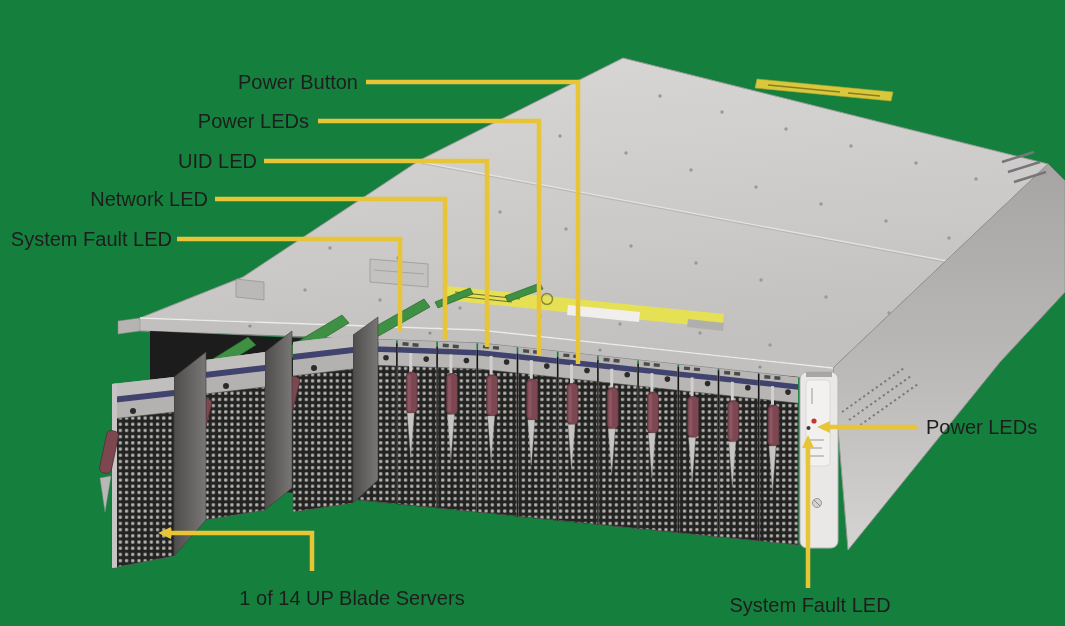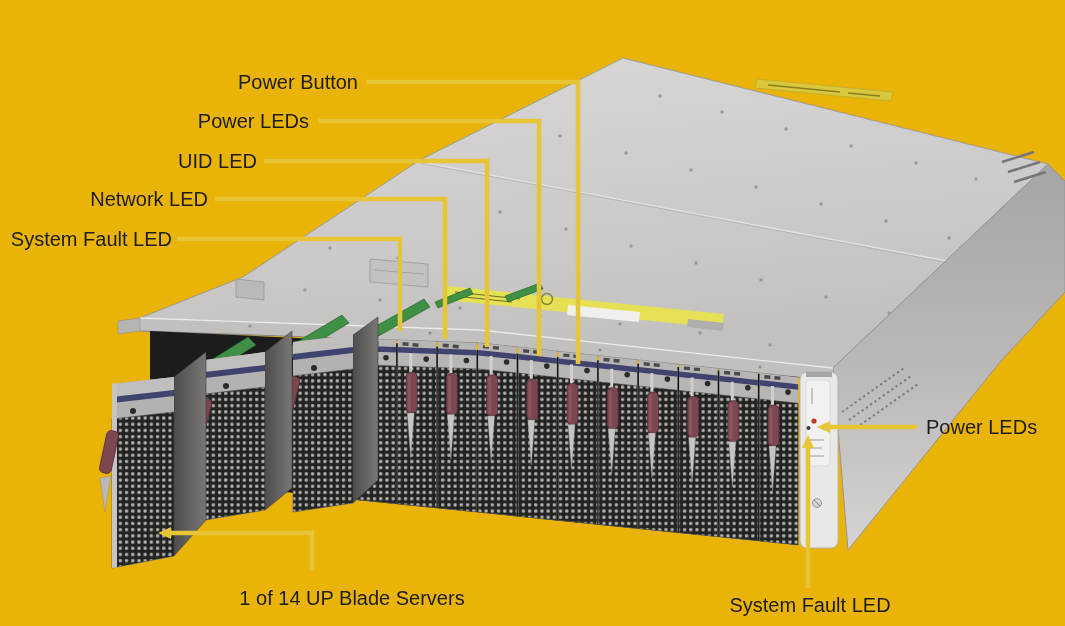--- a/index.html
+++ b/index.html
@@ -1,16 +1,16 @@
 <!DOCTYPE html>
 <html><head>
 <meta charset="utf-8">
 <style>
   html,body{margin:0;padding:0;background:#ffffff;}
-  .stage{position:relative;width:1065px;height:626px;background:#eab308;overflow:hidden;
+  .stage{position:relative;width:1065px;height:626px;background:#15803d;overflow:hidden;
          font-family:"Liberation Sans",sans-serif;}
   svg{display:block;}
   .lbl{font-family:"Liberation Sans",sans-serif;font-size:20px;fill:#1d1d1d;}
 </style>
 </head>
 <body>
 
 <div class="stage">
 <svg width="1065" height="626" viewBox="0 0 1065 626" xmlns="http://www.w3.org/2000/svg">
   <defs>

